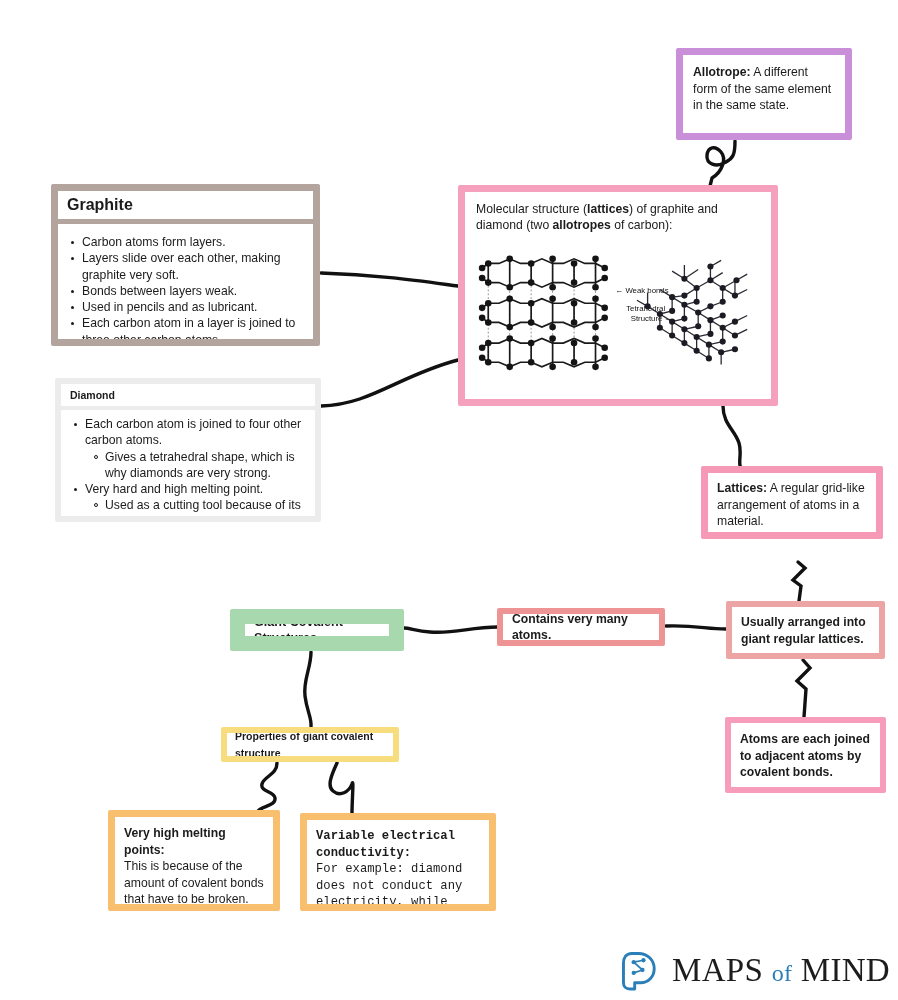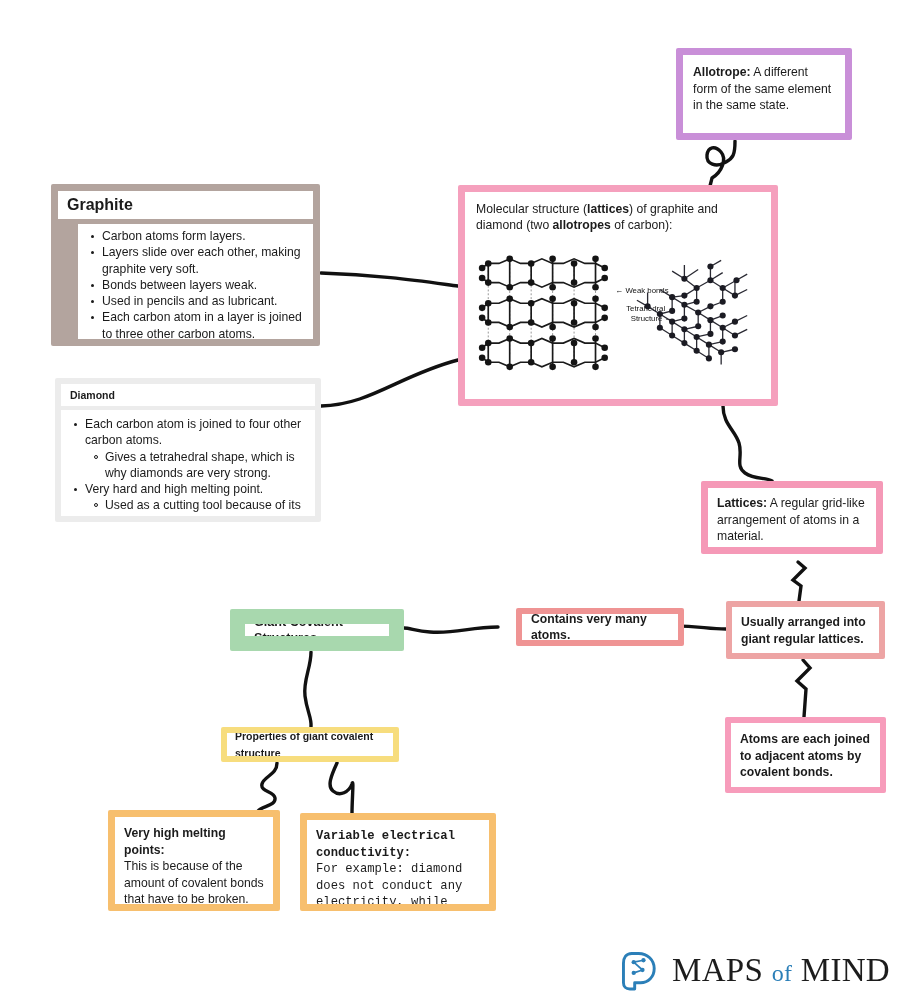--- a/index.html
+++ b/index.html
@@ -41,21 +41,21 @@
   #allotrope .inner{padding:9px 10px 8px 10px;}
 
   
   #graphite{left:51px;top:184px;width:269px;height:162px;}
   #graphite .frame{background:#b3a49e;padding:7px;}
   #graphite .hdr{
     background:#fff;box-sizing:border-box;
     padding:5px 9px;font-size:16px;font-weight:bold;color:#1b1b1b;
     margin-bottom:5px;
   }
-  #graphite .inner{padding:4px 6px 0 6px;margin-left:20px;}
+  #graphite .inner{padding:10px 6px 0 6px;}
 
   
   #diamond{left:55px;top:378px;width:266px;height:144px;}
   #diamond .frame{background:#ececec;padding:6px;}
   #diamond .hdr{
     background:#fff;box-sizing:border-box;
     padding:5px 9px;font-size:10.5px;font-weight:bold;color:#1b1b1b;
     margin-bottom:4px;
   }
   #diamond .inner{padding:6px 6px 0 6px;}
@@ -82,21 +82,21 @@
   
   #molecular{left:458px;top:185px;width:320px;height:221px;}
   #molecular .frame{background:#f5a0bd;padding:7px;}
   #molecular .inner{padding:9px 10px 8px 11px;display:flex;flex-direction:column;}
   #molecular .cap{font-size:12.2px;line-height:16px;color:#1b1b1b;margin-bottom:4px;}
   #molecular .figwrap{flex:1 1 auto;position:relative;}
   #molecular svg.fig{position:absolute;inset:0;width:100%;height:100%;}
   .figlabel{font-family:"Liberation Sans",sans-serif;font-size:10.2px;fill:#111;}
 
   
-  #lattices{left:701px;top:481px;width:182px;height:73px;}
+  #lattices{left:701px;top:466px;width:182px;height:73px;}
   #lattices .frame{background:#f599b7;padding:7px;}
   #lattices .inner{padding:7px 9px;}
 
   
   #usually{left:726px;top:601px;width:159px;height:58px;}
   #usually .frame{background:#eda4a4;padding:6px;justify-content:flex-end;}
   #usually .inner{padding:7px 9px;}
   #usually .txt{font-weight:bold;}
 
   
@@ -105,21 +105,21 @@
   #atoms .inner{padding:8px 9px;}
   #atoms .txt{font-weight:bold;}
 
   
   #giant{left:230px;top:609px;width:174px;height:42px;}
   #giant .frame{background:#a8d8ae;padding:15px;}
   #giant .inner{padding:6px 9px;display:flex;align-items:center;}
   #giant .txt{font-weight:bold;font-size:12.6px;}
 
   
-  #contains{left:516px;top:608px;width:168px;height:38px;}
+  #contains{left:497px;top:608px;width:168px;height:38px;}
   #contains .frame{background:#ef9494;padding:6px;}
   #contains .inner{padding:5px 9px;display:flex;align-items:center;}
   #contains .txt{font-weight:bold;}
 
   
   #properties{left:221px;top:727px;width:178px;height:35px;}
   #properties .frame{background:#f7dd7e;padding:6px;}
   #properties .inner{padding:4px 8px;display:flex;align-items:center;}
   #properties .txt{font-weight:bold;font-size:10.5px;}
 

